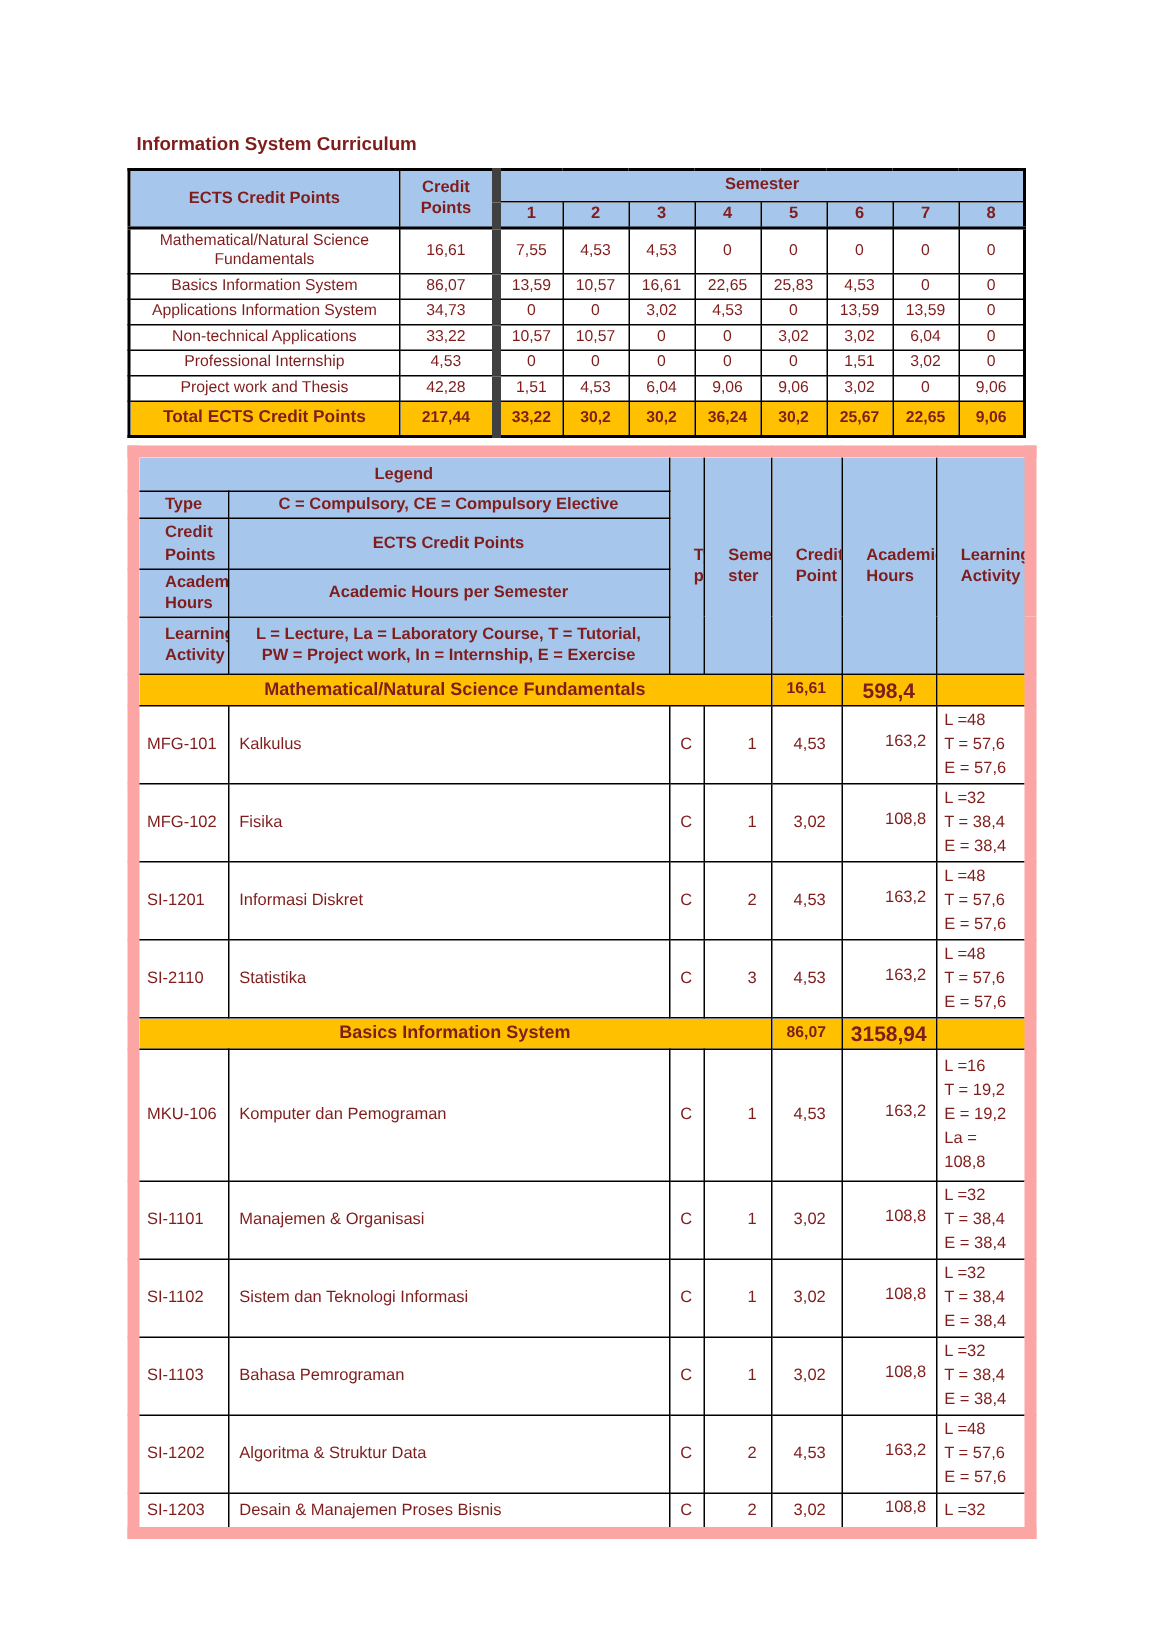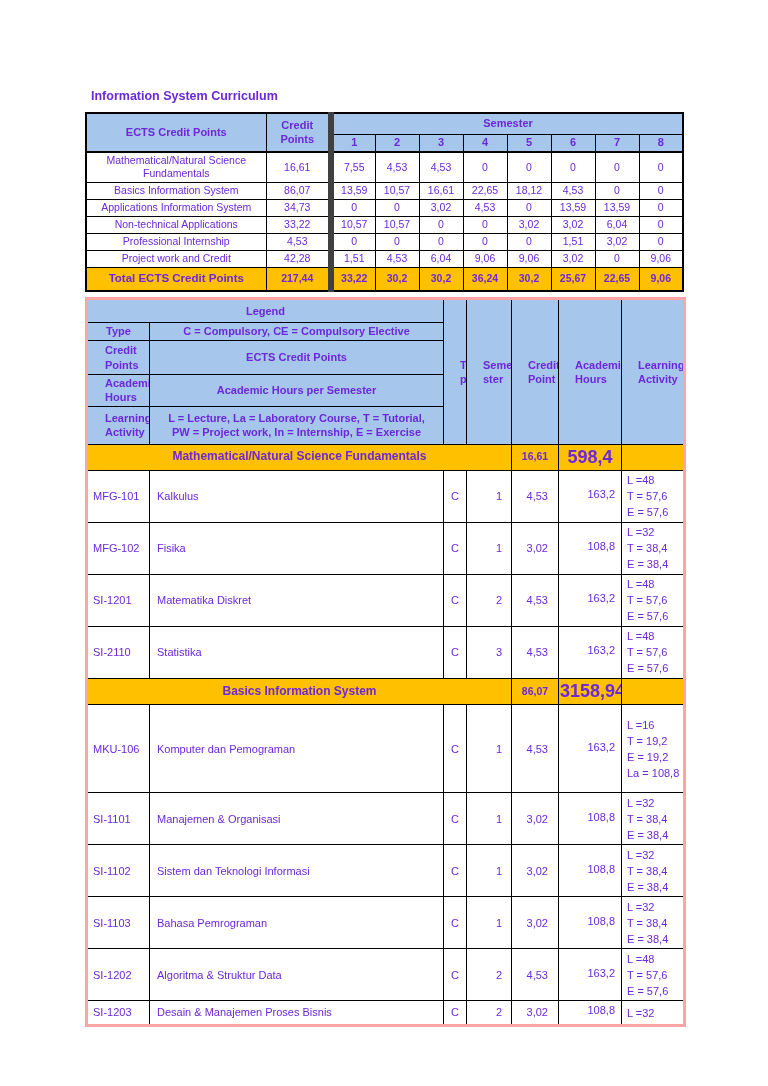--- a/index.html
+++ b/index.html
@@ -1,21 +1,21 @@
 <!DOCTYPE html>
 <html><head>
 <meta charset="utf-8">
 <style>
   html,body{margin:0;padding:0;background:#ffffff;}
   .page{
     position:relative;
     width:768px;height:1086px;
     background:#ffffff;
     font-family:"Liberation Sans", sans-serif;
-    color:#6d28d9;
+    color:#7f1d1d;
     overflow:hidden;
   }
   .doc-title{
     position:absolute;left:91px;top:89px;
     font-size:12.5px;font-weight:bold;
   }
   table{border-collapse:collapse;table-layout:fixed;}
   td,th{border:1px solid #000;overflow:hidden;}
 
   
@@ -32,36 +32,36 @@
   .summary tbody tr{height:17px;}
   .summary tbody tr.tall{height:30px;}
   .summary .thickL{border-left:6px solid #404040;}
   .summary thead{border-bottom:2px solid #000;}
   .summary tr.total td{font-weight:bold;height:20px;}
   .summary tr.total td.tlabel{font-size:11.5px;}
 
   
   .curr{
     position:absolute;left:85px;top:297px;width:598px;
-    border:3px solid #fca5a5;
+    border:8px solid #fca5a5;
   }
   .curr td,.curr th{font-size:11px;line-height:1.3;vertical-align:middle;}
   .legend-title{font-weight:bold;font-size:10.5px;text-align:center;height:20px;}
   .legend-term{font-weight:bold;font-size:10.5px;text-align:center;padding:1px 17px;}
   .legend-def{font-weight:bold;font-size:10.5px;text-align:center;padding:1px 10px;}
   .colhdr{font-weight:bold;font-size:11px;text-align:center;vertical-align:middle;padding:16px;}
   tr.lr-type{height:18px;}
   tr.lr-credit{height:34px;}
   tr.lr-hours{height:26px;}
   tr.lr-activity{height:38px;}
   tr.section{height:19px;}
   tr.section td{font-weight:bold;}
   td.sec-title{font-size:12px;text-align:center;}
   td.sec-credit{font-size:10.5px;text-align:center;}
-  td.sec-hours{font-size:18px;text-align:center;}
+  td.sec-hours{font-size:14px;text-align:center;}
   td.c-code{text-align:left;padding:2px 2px 2px 5px;}
   td.c-name{text-align:left;padding:2px 2px 2px 7px;}
   td.c-type{text-align:center;padding:2px 0;}
   td.c-sem{text-align:right;padding:2px 9px 2px 2px;}
   td.c-credit{text-align:right;padding:2px 10px 2px 2px;}
   td.c-hours{text-align:right;padding:2px 6px 6px 2px;}
   td.c-activity{text-align:left;padding:1px 2px 1px 5px;white-space:pre-line;line-height:16px;vertical-align:middle;}
   tr.course{height:52px;}
   tr.course-short{height:24px;}
   tr.course-tall{height:88px;}
@@ -116,21 +116,21 @@
           <td>0</td>
           <td>0</td>
         </tr>
         <tr>
           <td>Basics Information System</td>
           <td>86,07</td>
           <td class="thickL">13,59</td>
           <td>10,57</td>
           <td>16,61</td>
           <td>22,65</td>
-          <td>18,12</td>
+          <td>25,83</td>
           <td>4,53</td>
           <td>0</td>
           <td>0</td>
         </tr>
         <tr>
           <td>Applications Information System</td>
           <td>34,73</td>
           <td class="thickL">0</td>
           <td>0</td>
           <td>3,02</td>
@@ -158,21 +158,21 @@
           <td class="thickL">0</td>
           <td>0</td>
           <td>0</td>
           <td>0</td>
           <td>0</td>
           <td>1,51</td>
           <td>3,02</td>
           <td>0</td>
         </tr>
         <tr>
-          <td>Project work and Credit</td>
+          <td>Project work and Thesis</td>
           <td>42,28</td>
           <td class="thickL">1,51</td>
           <td>4,53</td>
           <td>6,04</td>
           <td>9,06</td>
           <td>9,06</td>
           <td>3,02</td>
           <td>0</td>
           <td>9,06</td>
         </tr>
@@ -249,21 +249,21 @@
           <td class="c-type">C</td>
           <td class="c-sem">1</td>
           <td class="c-credit">3,02</td>
           <td class="c-hours">108,8</td>
           <td class="c-activity">L =32
 T = 38,4
 E = 38,4</td>
         </tr>
         <tr class="course">
           <td class="c-code">SI-1201</td>
-          <td class="c-name">Matematika Diskret</td>
+          <td class="c-name">Informasi Diskret</td>
           <td class="c-type">C</td>
           <td class="c-sem">2</td>
           <td class="c-credit">4,53</td>
           <td class="c-hours">163,2</td>
           <td class="c-activity">L =48
 T = 57,6
 E = 57,6</td>
         </tr>
         <tr class="course">
           <td class="c-code">SI-2110</td>

